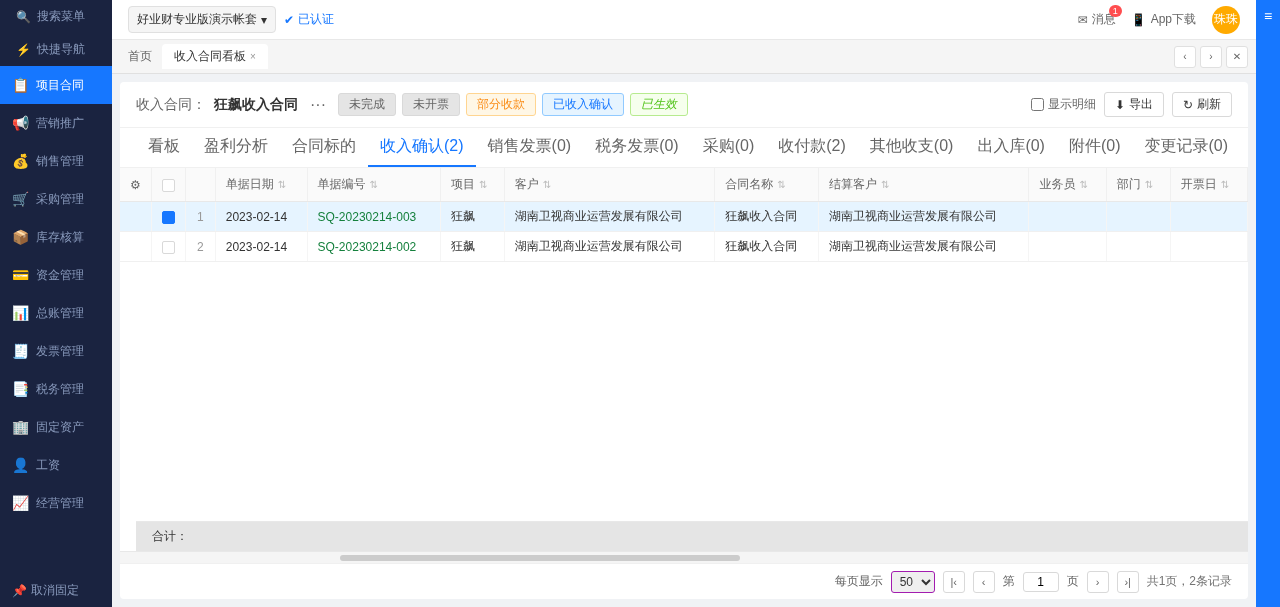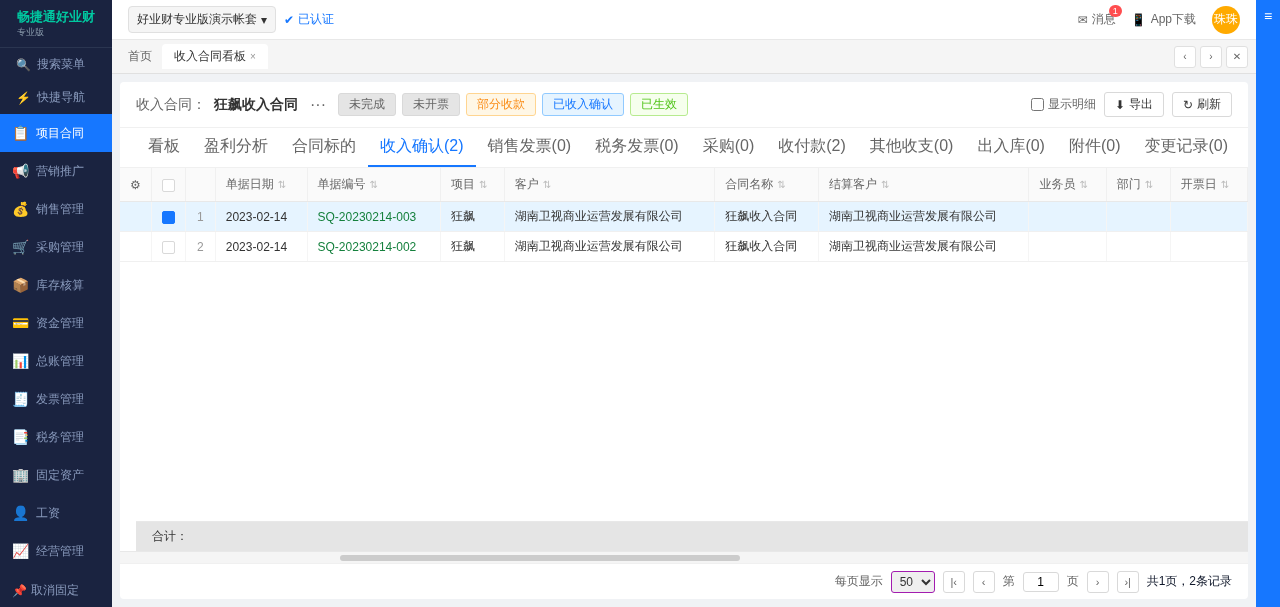--- a/index.html
+++ b/index.html
@@ -46,21 +46,21 @@
 
     
     .page-header { padding: 10px 16px; border-bottom: 1px solid #f0f0f0; display: flex; align-items: center; justify-content: space-between; }
     .page-title { font-size: 14px; font-weight: 500; color: #333; display: flex; align-items: center; gap: 8px; }
     .page-title-label { color: #666; font-size: 14px; }
     .page-title-name { font-size: 14px; font-weight: 600; color: #333; }
     .page-actions-left { display: flex; align-items: center; gap: 6px; }
     .status-btn { padding: 2px 10px; border-radius: 3px; font-size: 12px; cursor: pointer; border: 1px solid #d9d9d9; background: #e5e5e5; color: #666; }
     .status-btn.active-orange { background: #fff7e6; border-color: #ffd591; color: #fa8c16; }
     .status-btn.active-blue { background: #e6f4ff; border-color: #91caff; color: #1677ff; }
-    .status-btn.active-green { background: #f6ffed; border-color: #b7eb8f; color: #52c41a; }
+    .status-btn.active-green { background: #f6ffed; border-color: #b7eb8f; color: #52c41a; font-style: italic; }
     .page-actions-right { display: flex; align-items: center; gap: 8px; }
     .action-btn { padding: 3px 10px; border-radius: 3px; font-size: 12px; cursor: pointer; border: 1px solid #d9d9d9; background: #fff; color: #333; display: flex; align-items: center; gap: 4px; }
     .dots-btn { font-size: 16px; color: #666; cursor: pointer; }
     .check-label { display: flex; align-items: center; gap: 4px; font-size: 12px; color: #666; }
 
     
     .sub-tabs { display: flex; border-bottom: 1px solid #f0f0f0; padding: 0 16px; }
     .sub-tab { padding: 8px 12px; font-size: 16px; cursor: pointer; color: #666; border-bottom: 2px solid transparent; white-space: nowrap; }
     .sub-tab.active { color: #1677ff; border-bottom-color: #1677ff; }
 
@@ -83,44 +83,38 @@
     .total-label { font-weight: 500; color: #333; }
 
     
     .scrollbar-area { height: 12px; background: #f5f5f5; border-top: 1px solid #e8e8e8; }
 
     
     .pagination { height: 36px; display: flex; align-items: center; justify-content: flex-end; padding: 0 16px; border-top: 1px solid #f0f0f0; gap: 8px; font-size: 12px; color: #666; }
     .page-size-select { border: 1px solid #a21caf; border-radius: 3px; padding: 2px 4px; font-size: 12px; color: #333; }
     .page-btn { width: 22px; height: 22px; display: flex; align-items: center; justify-content: center; border: 1px solid #d9d9d9; border-radius: 3px; cursor: pointer; background: #fff; color: #666; font-size: 11px; }
     .page-input { width: 36px; border: 1px solid #d9d9d9; border-radius: 3px; text-align: center; padding: 2px; font-size: 12px; }
-    .page-total { color: #0f172a; }
+    .page-total { color: #737373; }
 
     
     .right-panel { width: 24px; background: #1677ff; display: flex; flex-direction: column; align-items: center; padding-top: 4px; }
     .right-panel-btn { color: #fff; font-size: 14px; cursor: pointer; padding: 4px; }
 
     
     .checkbox { width: 13px; height: 13px; border: 1px solid #d9d9d9; border-radius: 2px; display: inline-block; cursor: pointer; background: #fff; vertical-align: middle; }
 
     
     ::-webkit-scrollbar { height: 6px; width: 6px; }
     ::-webkit-scrollbar-track { background: #f5f5f5; }
     ::-webkit-scrollbar-thumb { background: #ccc; border-radius: 3px; }
   </style>
 </head>
 <body>
 
 <div class="sidebar">
-  <div class="sidebar-logo">
-    <div>
-      <div class="sidebar-logo-text">畅捷通好业财</div>
-      <div class="sidebar-logo-sub">专业版</div>
-    </div>
-  </div>
   <div class="sidebar-search">
     <span>🔍</span>
     <span>搜索菜单</span>
   </div>
   <div class="sidebar-search">
     <span>⚡</span>
     <span>快捷导航</span>
   </div>
   <div class="sidebar-nav">
     <div class="sidebar-item active">

